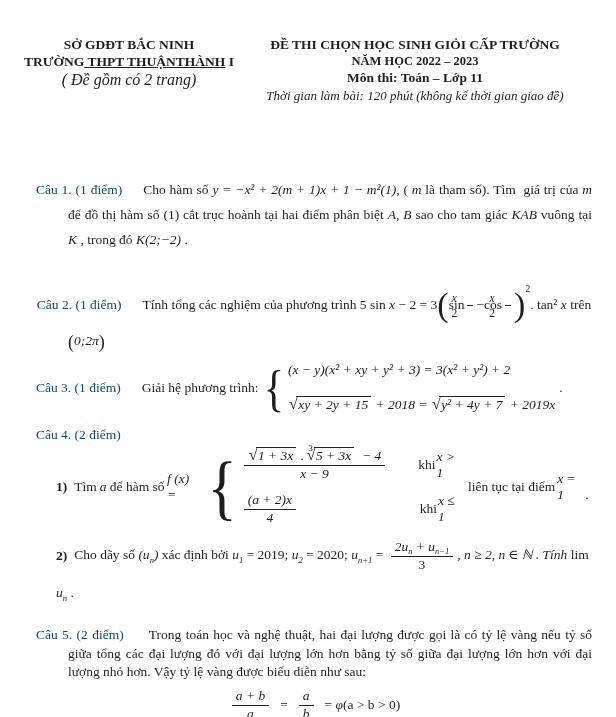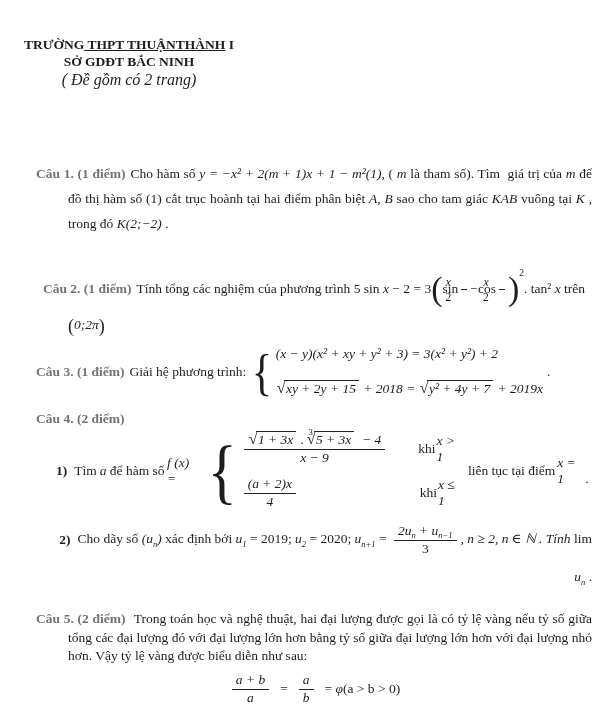--- a/index.html
+++ b/index.html
@@ -15,21 +15,21 @@
   .h-line{line-height:17px;}
   .bold{font-weight:bold;}
   .small{font-size:12.5px;line-height:16px;}
   .note{font-size:16px;font-style:italic;line-height:19px;}
   .dur{font-size:13px;font-style:italic;line-height:19px;}
   .u{text-decoration:underline;}
   
   .content{margin:72px 24px 0 36px;}
   .q{margin:0;padding-left:32px;text-indent:-32px;text-align:justify;}
   .q1{line-height:25px;}
-  .qlabel{color:#737373;font-weight:bold;margin-right:5px;}
+  .qlabel{color:#0c4a6e;font-weight:normal;margin-right:21px;}
   .t{white-space:pre-wrap;}
   .math{font-style:italic;white-space:pre-wrap;}
   .mu{font-style:normal;white-space:pre-wrap;}
   .fn{font-style:normal;white-space:pre-wrap;}
   .inum{font-weight:bold;margin-right:7px;}
   sub.msub{font-size:8.5px;font-style:italic;}
   
   .frac{display:inline-flex;flex-direction:column;align-items:center;vertical-align:middle;margin:0 4px;line-height:1.25;}
   .fnum{border-bottom:1px solid #222;padding:0 4px;white-space:pre;display:inline-flex;align-items:flex-end;}
   .fden{padding:0 4px;white-space:pre;}
@@ -57,33 +57,39 @@
   .pwrow{display:flex;align-items:center;}
   .pwleft{width:182px;display:flex;align-items:center;}
   .khi{font-style:normal;margin-right:1px;white-space:pre;}
   
   .q2l1{margin-top:16px;padding-left:32px;text-indent:-32px;line-height:42px;text-align:center;}
   .q2l2{margin-top:2px;padding-left:32px;line-height:26px;}
   .q3line{margin-top:8px;padding-left:32px;text-indent:0;}
   .q3lead{text-indent:-32px;margin-left:-32px;padding-left:32px;white-space:pre-wrap;}
   .q4label{margin-top:13px;}
   .q4item{margin-top:4px;margin-left:20px;}
-  .q4i2{margin-top:13px;margin-left:12px;line-height:32px;text-align:right;}
+  .q4i2{margin-top:13px;margin-left:20px;line-height:32px;}
   .q5p{margin-top:13px;line-height:18.5px;}
   .centerline{display:flex;justify-content:center;align-items:center;gap:7px;margin:6px 0 3px 0;}
   .enddot{margin-left:4px;}
 </style>
 </head>
 <body>
 
 <div class="header">
   <div class="h-left">
+    <div class="h-line bold">SỞ GDĐT BẮC NINH</div>
     <div class="h-line bold"><span>TRƯỜNG</span><span class="u"> THPT THUẬNTHÀNH</span><span> I</span></div>
-    <div class="h-line bold">SỞ GDĐT BẮC NINH</div>
     <div class="h-line note">( Đề gồm  có  2 trang)</div>
+  </div>
+  <div class="h-right">
+    <div class="h-line bold">ĐỀ THI CHỌN HỌC SINH GIỎI CẤP TRƯỜNG</div>
+    <div class="h-line bold small">NĂM HỌC 2022 – 2023</div>
+    <div class="h-line bold">Môn thi: Toán – Lớp 11</div>
+    <div class="h-line dur">Thời gian làm bài: 120  phút (không kể thời gian giao đề)</div>
   </div>
 </div>
 
 <div class="content">
 
   <p class="q q1"><b class="qlabel">Câu 1. (1 điểm)</b><span class="t">Cho hàm số </span><span class="math">y = −x² + 2(m + 1)x + 1 − m²(1)</span><span class="t">, ( </span><span class="math">m</span><span class="t"> là tham số). Tìm  giá trị của </span><span class="math">m</span><span class="t"> để đồ thị hàm số (1) cắt trục hoành tại hai điểm phân biệt </span><span class="math">A, B</span><span class="t"> sao cho tam giác </span><span class="math">KAB</span><span class="t"> vuông tại </span><span class="math">K</span><span class="t"> , trong đó </span><span class="math">K(2;−2)</span><span class="t"> .</span></p>
 
   <div class="q2l1"><b class="qlabel">Câu 2. (1 điểm)</b><span class="t">Tính tổng các nghiệm của phương trình </span><span class="mu">5 </span><span class="fn">sin </span><span class="math">x</span><span class="mu"> − 2 = 3</span><span class="bigp">(</span><span class="fn">sin</span><span class="sfrac">
         <span class="n">x</span>
         <span class="d">2</span>

